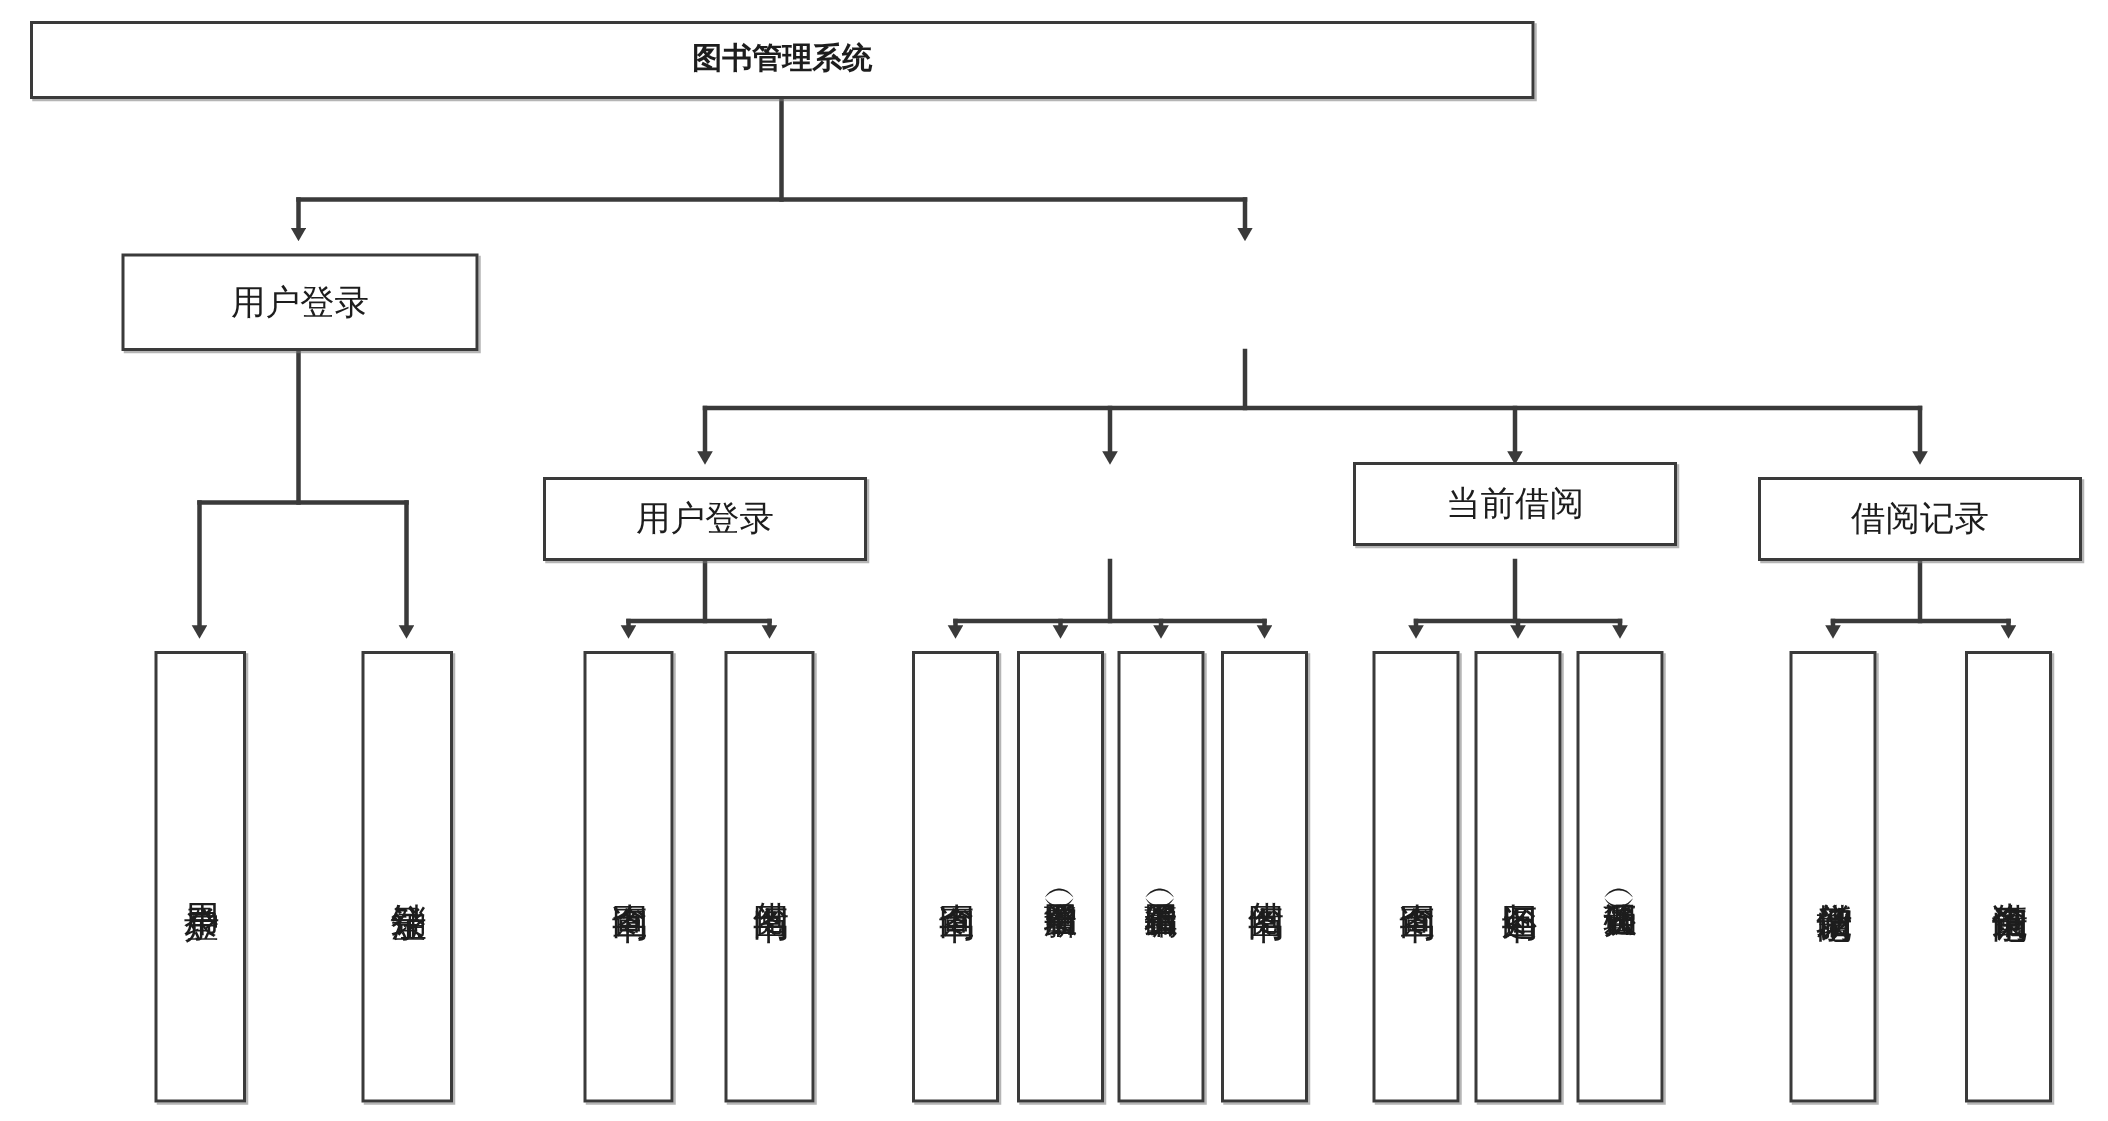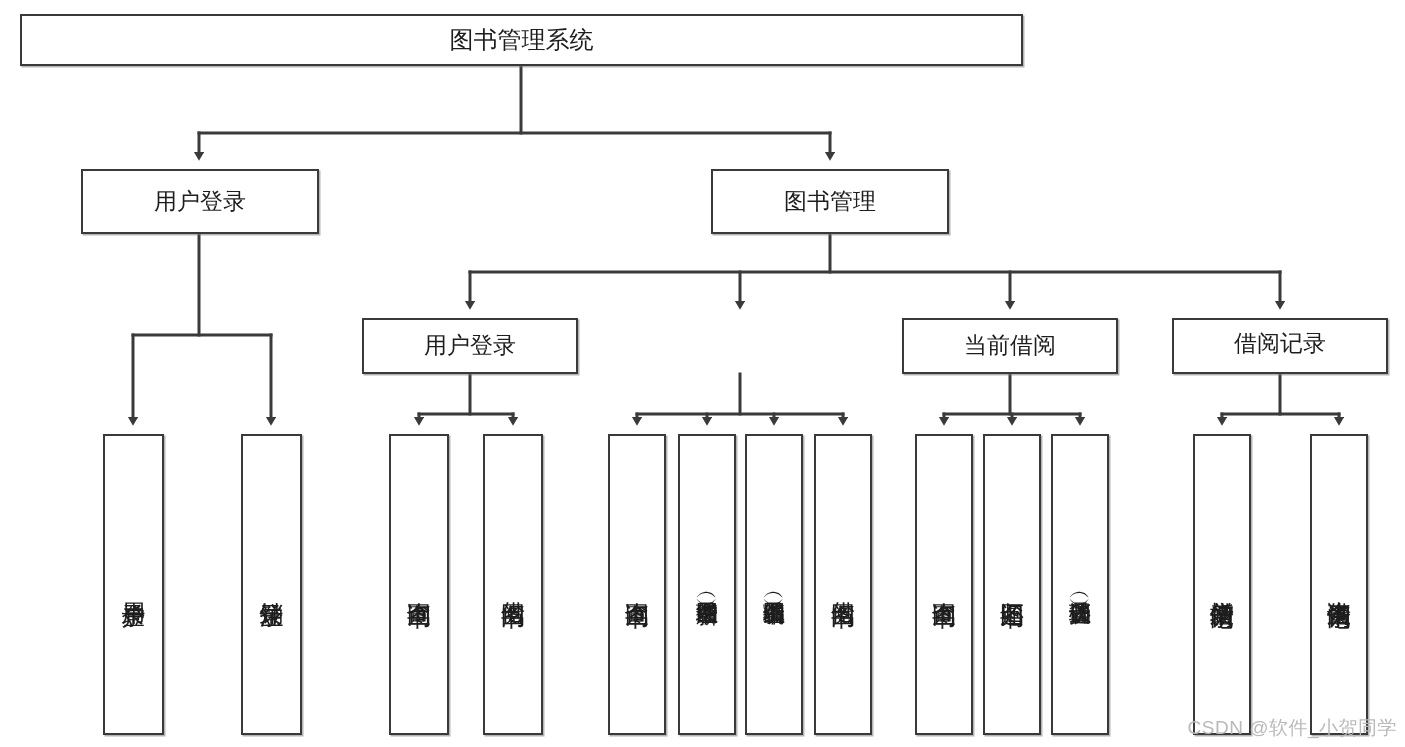--- a/index.html
+++ b/index.html
@@ -40,21 +40,22 @@
   .node-label {
     color: #1d1d1d;
     line-height: 1.18;
     white-space: nowrap;
     text-align: center;
   }
   .h-label {
     font-size: 23px;
   }
   .root-label {
-    font-size: 24px;
+    font-size: 20px;
+    font-weight: bold;
   }
   .v-label {
     writing-mode: vertical-rl;
     text-orientation: upright;
     font-size: 24px;
     letter-spacing: 1px;
     line-height: 1;
     white-space: nowrap;
   }
   .v-label.small {
@@ -130,31 +131,28 @@
     </g>
   </svg>
 
   <div class="node-box" style="left:20px; top:14px; width:1003px; height:52px;">
     <span class="node-label root-label">图书管理系统</span>
   </div>
 
   <div class="node-box" style="left:81px; top:169px; width:238px; height:65px;">
     <span class="node-label h-label">用户登录</span>
   </div>
-  <div class="node-box" style="left:711px; top:169px; width:238px; height:65px;">
-    <span class="node-label h-label">图书管理</span>
-  </div>
 
   <div class="node-box" style="left:362px; top:318px; width:216px; height:56px;">
     <span class="node-label h-label">用户登录</span>
   </div>
-  <div class="node-box" style="left:902px; top:318px; width:216px; height:56px;">
+  <div class="node-box" style="left:902px; top:308px; width:216px; height:56px;">
     <span class="node-label h-label">当前借阅</span>
   </div>
-  <div class="node-box" style="left:1172px; top:318px; width:216px; height:56px;font-family:Liberation Mono, monospace;">
+  <div class="node-box" style="left:1172px; top:318px; width:216px; height:56px;">
     <span class="node-label h-label">借阅记录</span>
   </div>
 
   <div class="node-box" style="left:103px; top:434px; width:61px; height:301px;">
     <span class="node-label v-label">用户登录</span>
   </div>
   <div class="node-box" style="left:241px; top:434px; width:61px; height:301px;">
     <span class="node-label v-label">注销登录</span>
   </div>
   <div class="node-box" style="left:389px; top:434px; width:60px; height:301px;">
@@ -184,15 +182,14 @@
   <div class="node-box" style="left:1051px; top:434px; width:58px; height:301px;">
     <span class="node-label v-label small">确认归还（管理员）</span>
   </div>
   <div class="node-box" style="left:1193px; top:434px; width:58px; height:301px;">
     <span class="node-label v-label">新增借阅记录</span>
   </div>
   <div class="node-box" style="left:1310px; top:434px; width:58px; height:301px;">
     <span class="node-label v-label">查询借阅记录</span>
   </div>
 
-  <div class="watermark">CSDN @软件_小贺同学</div>
 
 </div>
 
 </body></html>

